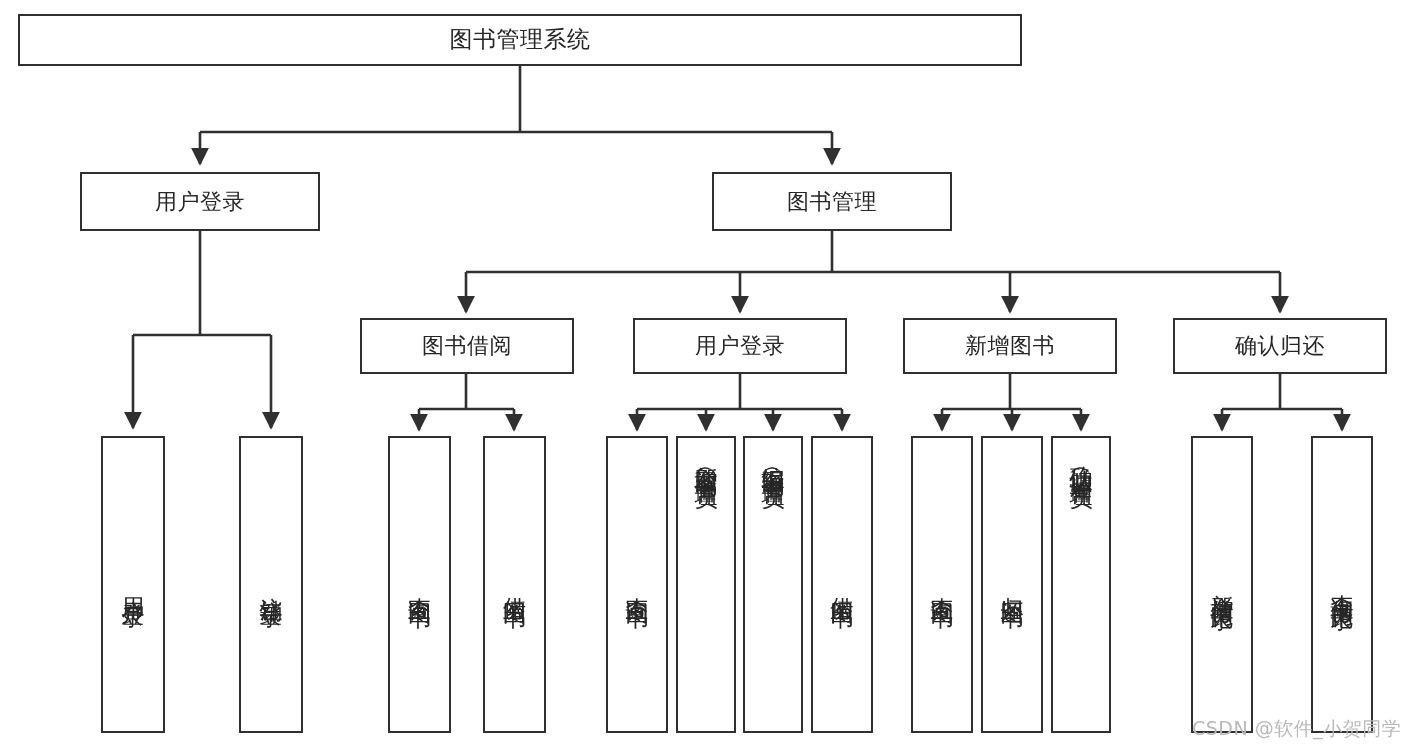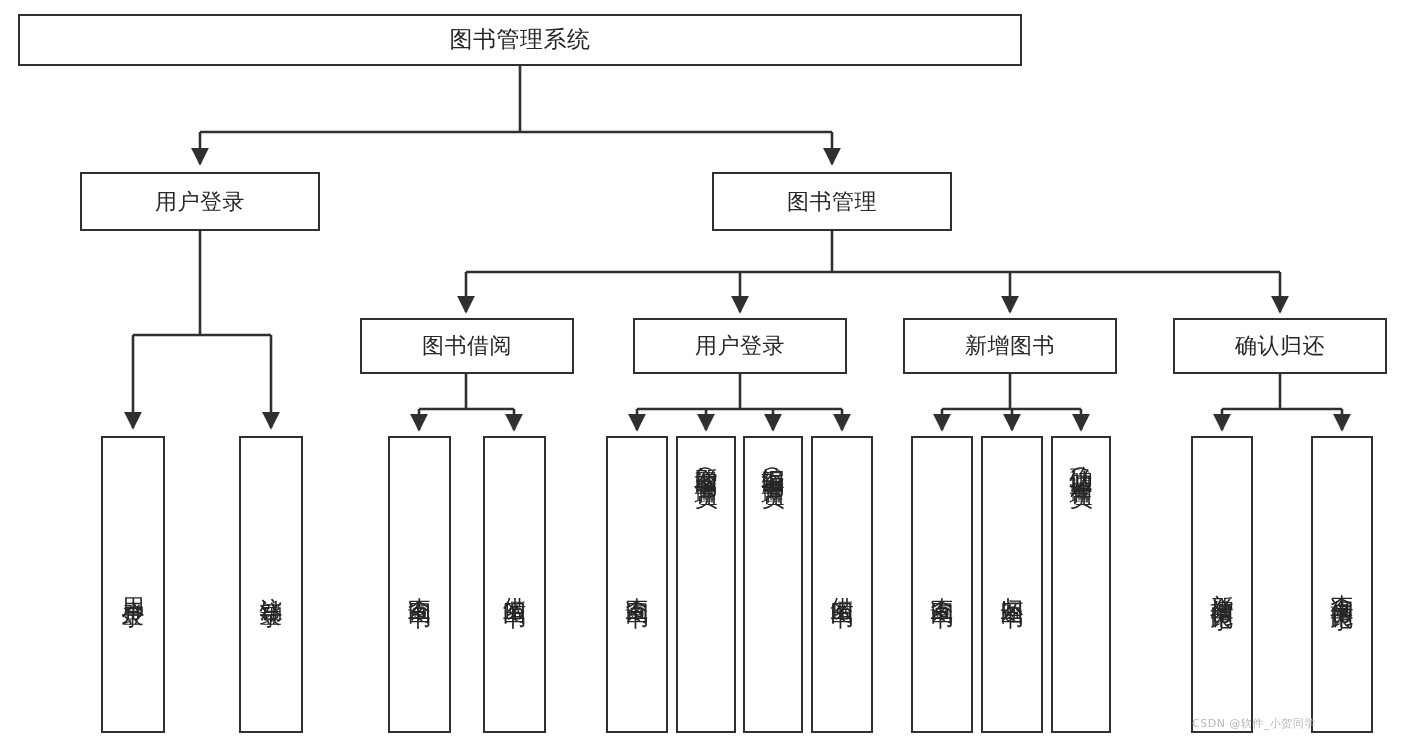--- a/index.html
+++ b/index.html
@@ -63,21 +63,21 @@
     letter-spacing: 3px;
     line-height: 1;
   }
   .node.vertical.centered {
     align-items: center;
     padding-top: 0;
   }
   .watermark {
     position: absolute;
     color: #b9b9b9;
-    font-size: 11px;
+    font-size: 19px;
     letter-spacing: 0.5px;
     white-space: nowrap;
     user-select: none;
   }
 </style>
 </head>
 <body>
 
 <div id="diagram-root">
 

